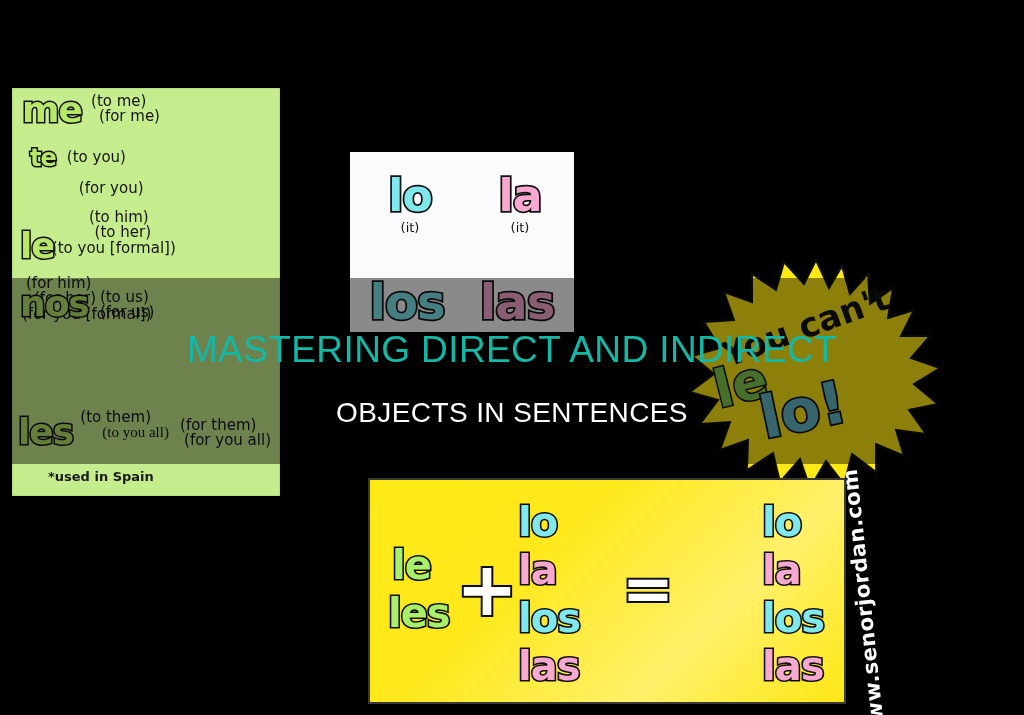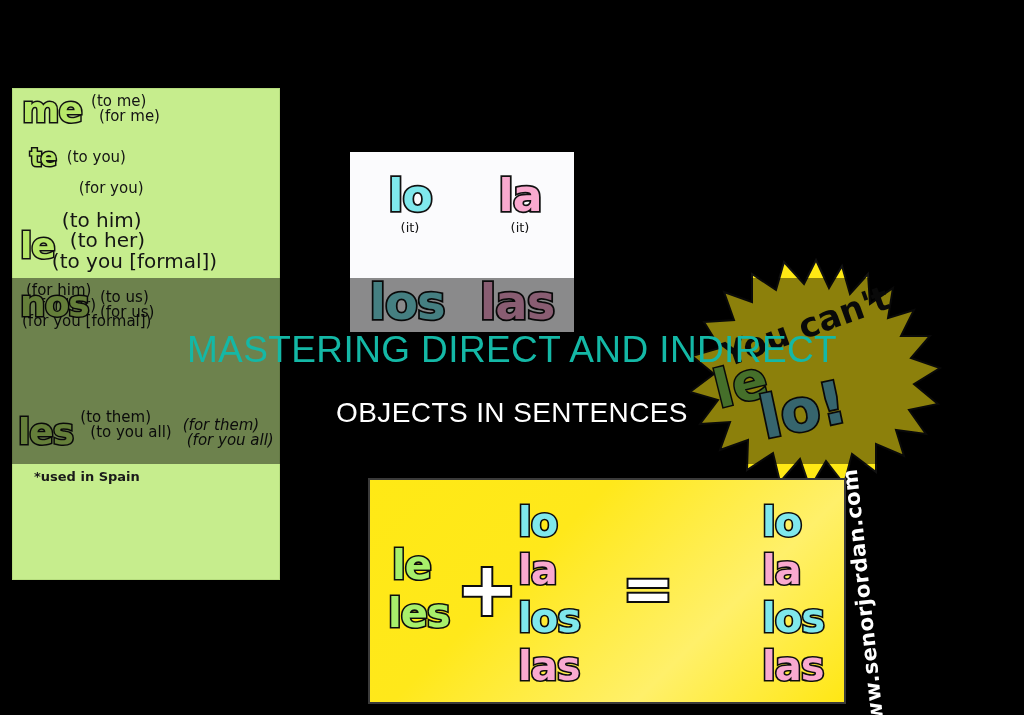--- a/index.html
+++ b/index.html
@@ -14,21 +14,21 @@
     font-family: "DejaVu Sans", sans-serif;
     background: #000000;
   }
 
   #stage { position: absolute; inset: 0; }
 
   
   .green-panel {
     position: absolute;
     left: 12px; top: 88px;
-    width: 268px; height: 492px;
+    width: 268px; height: 408px;
     background: #c6ed8d;
     box-shadow: 0 0 0 1px #b6dd7e inset;
   }
   .gp-row { position: absolute; }
   .gp-word {
     font-family: "DejaVu Sans", sans-serif;
     font-weight: bold;
     color: #b8e86a;
     -webkit-text-stroke: 3px #111;
     paint-order: stroke fill;
@@ -43,21 +43,21 @@
     white-space: nowrap;
   }
 
   .r-me   { left: 10px;  top: 4px; }
   .r-te   { left: 18px;  top: 58px; }
   .r-le   { left: 8px;   top: 122px; }
   .r-nos  { left: 8px;  top: 198px; }
   .r-os   { left: 8px;   top: 252px; }
   .r-les  { left: 6px;   top: 318px; }
   .gp-note {
-    position: absolute; left: 22px; top: 381px;
+    position: absolute; left: 36px; top: 381px;
     font-size: 13px; color: #1a1a1a; font-weight: bold;
     font-family: "DejaVu Sans", sans-serif;
   }
 
   
   .white-panel {
     position: absolute;
     left: 350px; top: 152px;
     width: 224px; height: 180px;
     background: #fbfbfd;
@@ -215,21 +215,21 @@
     <div class="gp-row r-te">
       <span class="gp-word" style="font-size:24px;vertical-align:top;">te</span>
       <span class="gp-gloss" style="display:inline-block;font-size:15px;vertical-align:top;margin-left:6px;margin-top:4px;">
         <span>(to you)</span><br>
         <span style="margin-left:12px;display:inline-block;margin-top:16px;">(for you)</span>
       </span>
     </div>
 
     <div class="gp-row r-le">
       <span class="gp-word" style="font-size:36px;vertical-align:top;margin-top:18px;display:inline-block;">le</span>
-      <span class="gp-gloss" style="display:inline-block;font-size:20px;vertical-align:top;margin-left:2px;">
+      <span class="gp-gloss" style="display:inline-block;font-size:15px;vertical-align:top;margin-left:2px;text-align:center;">
         <span>(to him)</span><br>
         <span style="margin-left:8px;display:inline-block;">(to her)</span><br>
         <span style="margin-left:-10px;display:inline-block;">(to you [formal])</span>
       </span>
       <span class="gp-gloss" style="display:inline-block;font-size:15px;vertical-align:top;margin-left:6px;margin-top:12px;">
         <span>(for him)</span><br>
         <span style="margin-left:8px;display:inline-block;">(for her)</span><br>
         <span style="margin-left:-4px;display:inline-block;">(for you [formal])</span>
       </span>
     </div>
@@ -240,23 +240,23 @@
         <span>(to us)</span><br>
         <span>(for us)</span>
       </span>
     </div>
 
 
     <div class="gp-row r-les">
       <span class="gp-word" style="font-size:36px;vertical-align:top;margin-top:8px;display:inline-block;">les</span>
       <span class="gp-gloss" style="display:inline-block;font-size:15px;vertical-align:top;margin-left:2px;margin-top:4px;">
         <span>(to them)</span><br>
-        <span style="margin-left:10px;display:inline-block;">(to you all)</span>
-      </span>
-      <span class="gp-gloss" style="display:inline-block;font-size:15px;vertical-align:top;margin-left:6px;margin-top:12px;font-style:italic;">
+        <span style="margin-left:22px;display:inline-block;font-family:Liberation Serif, serif;">(to you all)</span>
+      </span>
+      <span class="gp-gloss" style="display:inline-block;font-size:15px;vertical-align:top;margin-left:6px;margin-top:12px;">
         <span>(for them)</span><br>
         <span style="margin-left:4px;display:inline-block;">(for you all)</span>
       </span>
     </div>
 
     <div class="gp-note">*used in Spain</div>
   </div>
 
   <div class="white-panel">
     <div class="wp-cell" style="left:12px;top:22px;">

